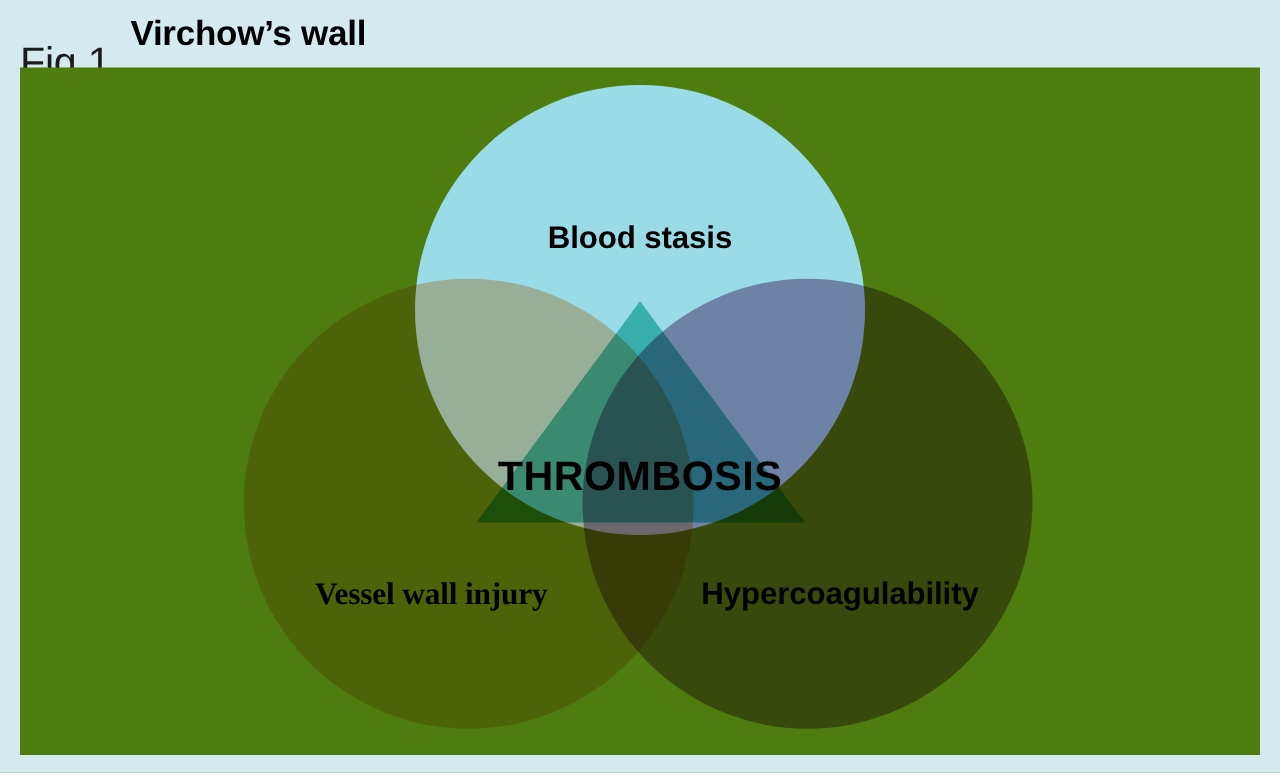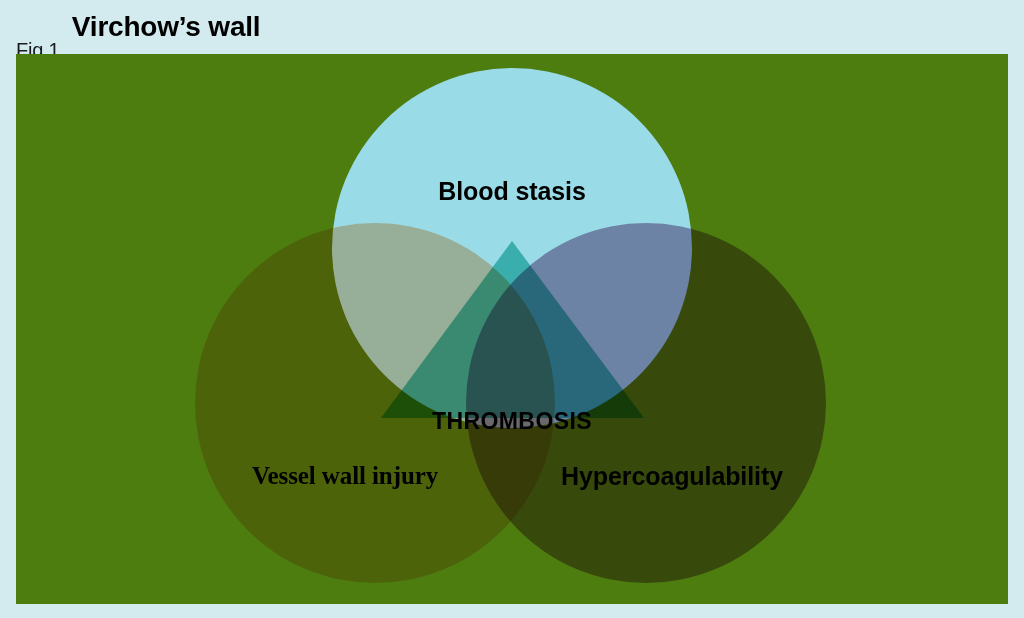--- a/index.html
+++ b/index.html
@@ -20,21 +20,21 @@
     position: absolute;
     left: 16px;
     top: 2px;
     height: 50px;
     display: flex;
     align-items: center;
     white-space: nowrap;
     letter-spacing: -0.2px;
   }
   #figure-title .fig-label {
-    font-size: 20px;
+    font-size: 33px;
     font-weight: 400;
     color: #1b1b1b;
     margin-top: 46px;
   }
   #figure-title .fig-name {
     font-size: 28px;
     font-weight: 700;
     color: #000000;
     margin-left: 7px;
   }
@@ -63,23 +63,22 @@
     position: absolute;
     color: #000000;
     font-weight: 700;
     white-space: nowrap;
     transform: translate(-50%, -50%);
     letter-spacing: -0.1px;
     pointer-events: none;
   }
   .venn-label.circle-label { font-size: 25px; }
   .venn-label.center-label {
-    font-size: 23px;
+    font-size: 33px;
     letter-spacing: 0.4px;
-    margin-top: 40px;
   }
 </style>
 </head>
 <body style="background: rgb(211, 234, 239);">
 
 <div id="figure-title">
   <span class="fig-label">Fig 1.</span>
   <span class="fig-name">Virchow’s wall</span>
 </div>
 

